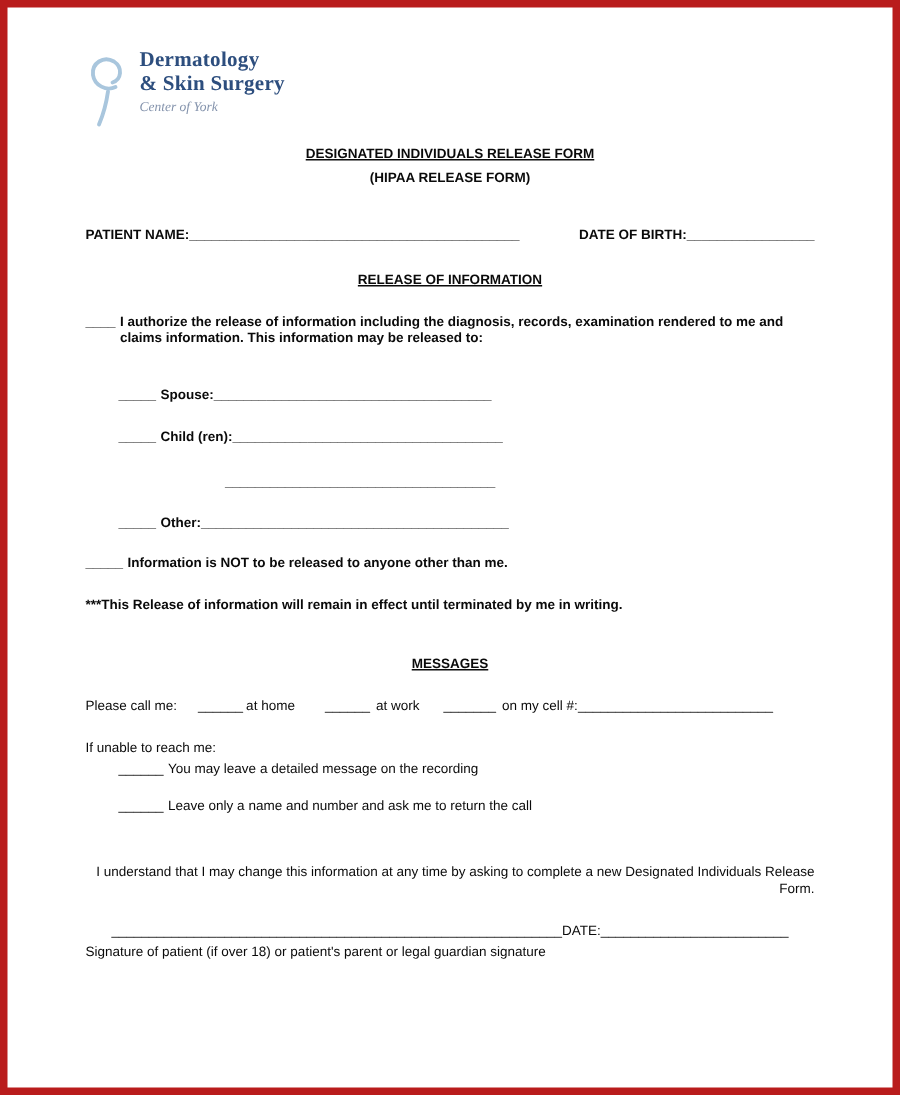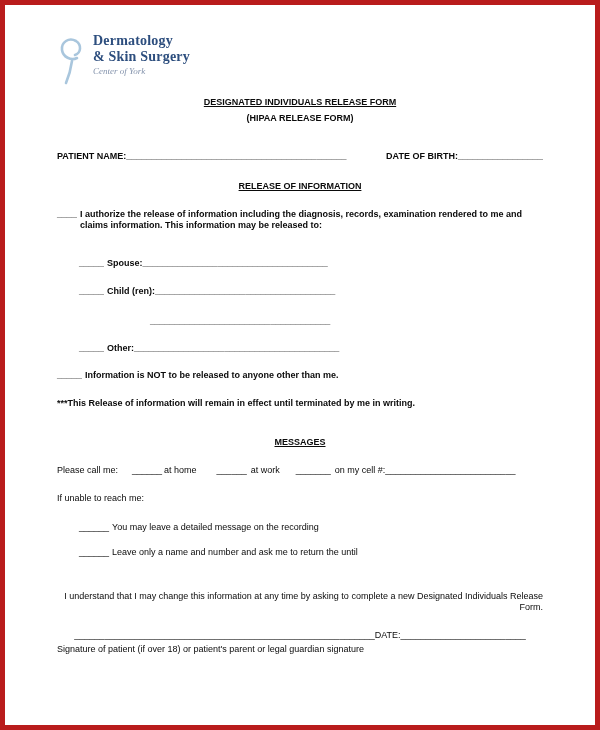--- a/index.html
+++ b/index.html
@@ -25,21 +25,21 @@
 
   .patient-row { margin-top:27px; display:flex; justify-content:space-between; font-weight:700; white-space:nowrap;align-items:center; }
 
   .sec-head { margin-top:18px; }
   .para-auth { margin-top:16px; padding-left:23px; text-indent:-23px; }
 
   .indent1 { margin-left:22px; }
   .indent2 { margin-left:93px; }
 
   .mt13 { margin-top:13px; }
-  .mt14 { margin-top:18px; }
+  .mt14 { margin-top:3px; }
   .mt15 { margin-top:15px; }
   .mt16 { margin-top:16px; }
   .mt18 { margin-top:18px; }
   .mt26 { margin-top:26px; }
   .mt28 { margin-top:28px; }
   .mt32 { margin-top:32px;text-align:right; }
 
   .ml2 { margin-left:2px; } .ml3 { margin-left:3px; } .ml4 { margin-left:4px; }
   .ml14 { margin-left:14px; } .ml16 { margin-left:16px; } .ml20 { margin-left:20px; }
 
@@ -91,21 +91,21 @@
   <div class="bold mt16">***This Release of information will remain in effect until terminated by me in writing.</div>
 
   <div class="center mt28 ul bold">MESSAGES</div>
 
   <div class="mt16"><span>Please call me:</span><span class="ml14">______</span><span class="ml2">at home</span><span class="ml20">______</span><span class="ml4">at work</span><span class="ml16">_______</span><span class="ml4">on my cell #:</span><span>__________________________</span></div>
 
   <div class="mt16">If unable to reach me:</div>
 
   <div class="indent1 mt14"><span>______</span><span class="ml3">You may leave a detailed message on the recording</span></div>
 
-  <div class="indent1 mt13"><span>______</span><span class="ml3">Leave only a name and number and ask me to return the until</span></div>
+  <div class="indent1 mt13"><span>______</span><span class="ml3">Leave only a name and number and ask me to return the call</span></div>
 
   <div class="mt32">I understand that I may change this information at any time by asking to complete a new Designated Individuals Release Form.</div>
 
   <div class="sig-row">
     <span>____________________________________________________________</span>
     <span><span>DATE:</span><span>_________________________</span></span>
   </div>
 
   <div class="caption">Signature of patient (if over 18) or patient's parent or legal guardian signature</div>
 

